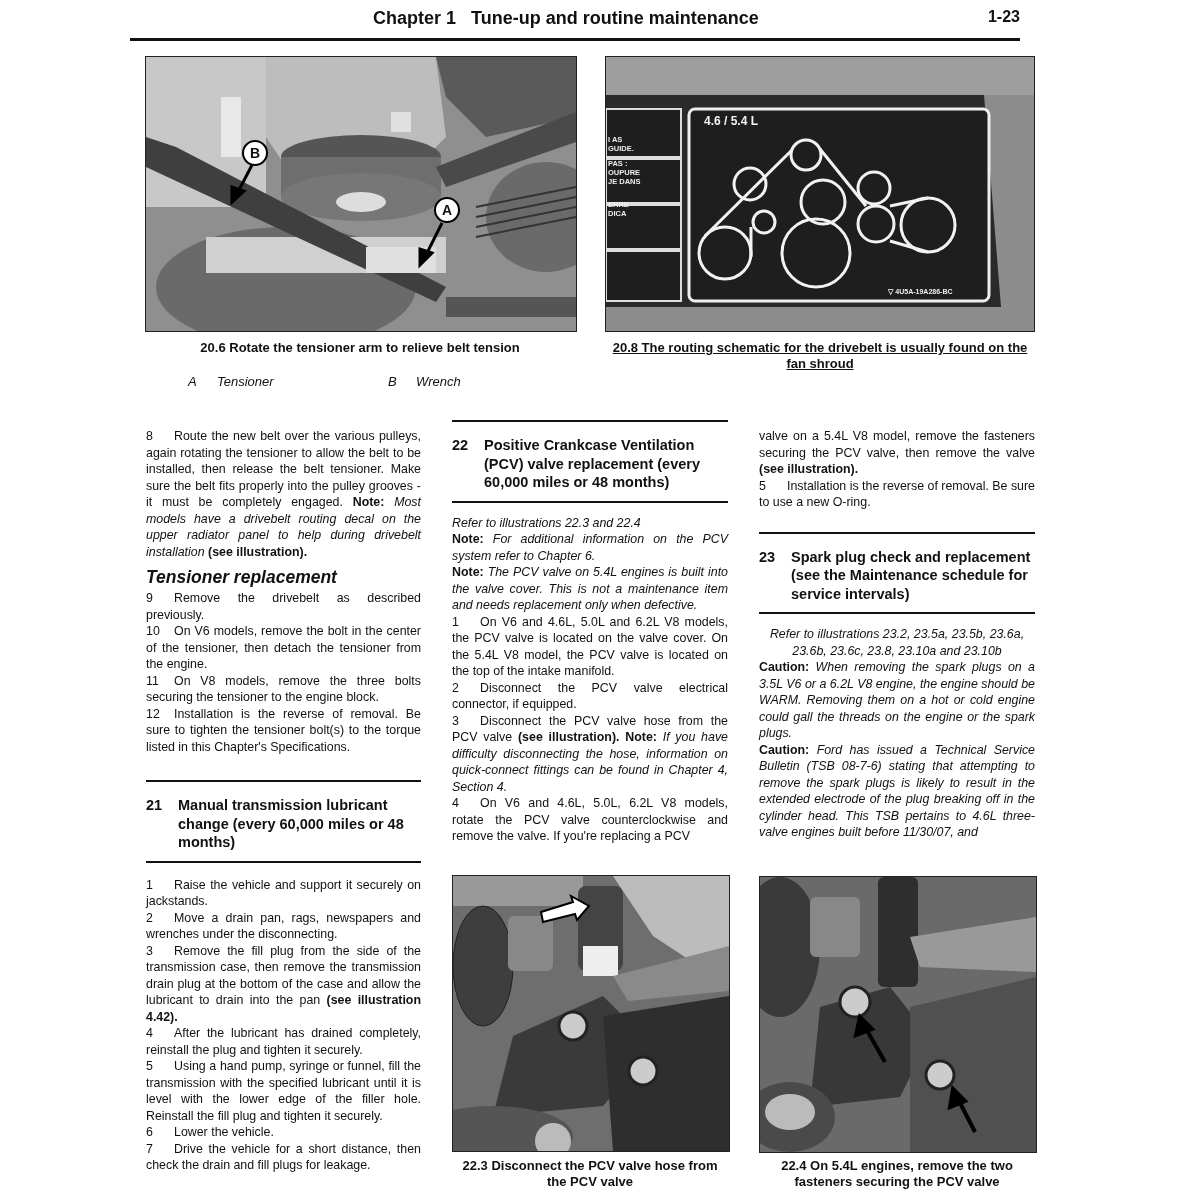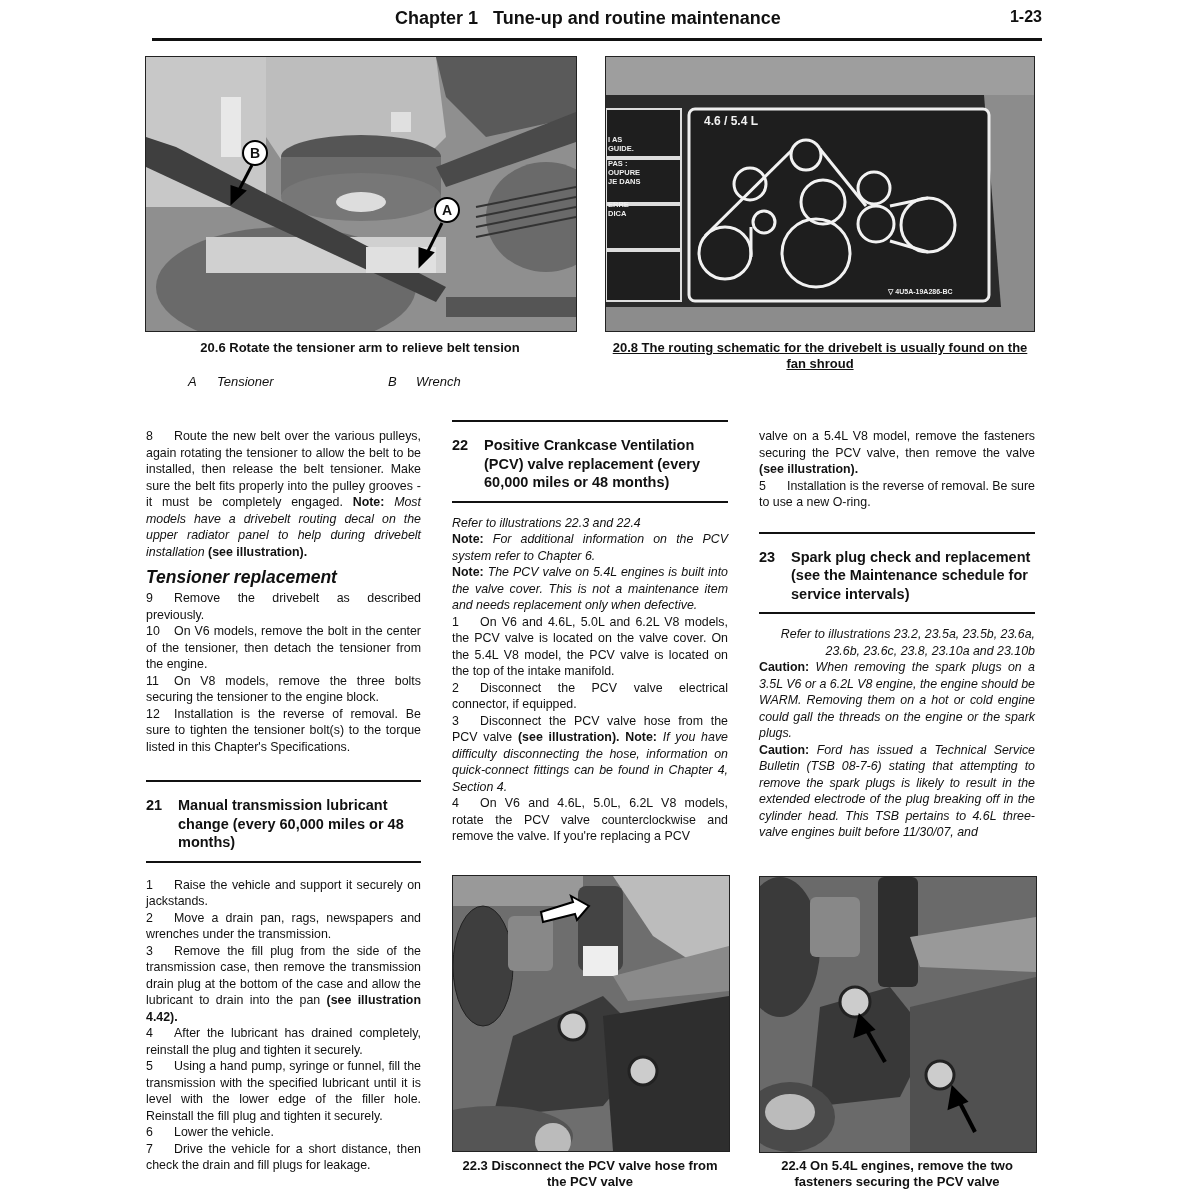--- a/index.html
+++ b/index.html
@@ -1,18 +1,18 @@
 <!DOCTYPE html>
 <html><head>
 <meta charset="utf-8">
 <style>
   html, body { margin: 0; padding: 0; background: #ffffff; }
   body { width: 1200px; height: 1200px; position: relative; overflow: hidden;
          font-family: "Liberation Sans", sans-serif; color: #111; }
-  .header { position: absolute; left: 152px; top: 6px; width: 890px; height: 32px; border-bottom: 3px solid #111; }
+  .header { position: absolute; left: 130px; top: 6px; width: 890px; height: 32px; border-bottom: 3px solid #111; }
   .header .title { position: absolute; left: 243px; top: 2px; font-size: 18px; font-weight: bold; letter-spacing: 0px; }
   .header .pageno { position: absolute; right: 0; top: 2px; font-size: 16px; font-weight: bold; }
   .photo { position: absolute; border: 1.5px solid #222; overflow: hidden; }
   .photo svg { display: block; width: 100%; height: 100%; }
   .caption { position: absolute; font-size: 13px; font-weight: bold; text-align: center; line-height: 16px; }
   .keys { position: absolute; font-size: 13px; font-style: italic; }
   .keys span { position: absolute; white-space: nowrap; }
   .col { position: absolute; font-size: 12.4px; line-height: 16.5px; text-align: justify; }
   .col p { margin: 0; }
   .col .num { display: inline-block; width: 28px; }
@@ -127,21 +127,21 @@
   <p><span class="num">10</span><span>On V6 models, remove the bolt in the center of the tensioner, then detach the tensioner from the engine.</span></p>
   <p><span class="num">11</span><span>On V8 models, remove the three bolts securing the tensioner to the engine block.</span></p>
   <p><span class="num">12</span><span>Installation is the reverse of removal. Be sure to tighten the tensioner bolt(s) to the torque listed in this Chapter's Specifications.</span></p>
   <div style="height:25px"></div>
   <div class="sec-head">
     <span class="sn">21</span>
     <span>Manual transmission lubricant change (every 60,000 miles or 48 months)</span>
   </div>
   <div style="height:6px"></div>
   <p><span class="num">1</span><span>Raise the vehicle and support it securely on jackstands.</span></p>
-  <p><span class="num">2</span><span>Move a drain pan, rags, newspapers and wrenches under the transmission.</span></p>
+  <p><span class="num">2</span><span>Move a drain pan, rags, newspapers and wrenches under the disconnecting.</span></p>
   <p><span class="num">3</span><span>Remove the fill plug from the side of the transmission case, then remove the transmission drain plug at the bottom of the case and allow the lubricant to drain into the pan</span><span class="b"> (see illustration 4.42).</span></p>
   <p><span class="num">4</span><span>After the lubricant has drained completely, reinstall the plug and tighten it securely.</span></p>
   <p><span class="num">5</span><span>Using a hand pump, syringe or funnel, fill the transmission with the specified lubricant until it is level with the lower edge of the filler hole. Reinstall the fill plug and tighten it securely.</span></p>
   <p><span class="num">6</span><span>Lower the vehicle.</span></p>
   <p><span class="num">7</span><span>Drive the vehicle for a short distance, then check the drain and fill plugs for leakage.</span></p>
 </div>
 
 <div class="col" style="left:452px; top:420px; width:276px;">
   <div class="sec-head">
     <span class="sn">22</span>
@@ -159,21 +159,21 @@
 
 <div class="col" style="left:759px; top:428px; width:276px;">
   <p><span>valve on a 5.4L V8 model, remove the fasteners securing the PCV valve, then remove the valve</span><span class="b"> (see illustration).</span></p>
   <p><span class="num">5</span><span>Installation is the reverse of removal. Be sure to use a new O-ring.</span></p>
   <div style="height:21px"></div>
   <div class="sec-head">
     <span class="sn">23</span>
     <span>Spark plug check and replacement (see the Maintenance schedule for service intervals)</span>
   </div>
   <div style="height:4px"></div>
-  <p class="i" style="text-align:right;">Refer to illustrations 23.2, 23.5a, 23.5b, 23.6a, 23.6b, 23.6c, 23.8, 23.10a and 23.10b</p>
+  <p class="i" style="text-align:center;">Refer to illustrations 23.2, 23.5a, 23.5b, 23.6a, 23.6b, 23.6c, 23.8, 23.10a and 23.10b</p>
   <p><span class="b">Caution:</span><span class="i"> When removing the spark plugs on a 3.5L V6 or a 6.2L V8 engine, the engine should be WARM. Removing them on a  hot or cold engine could gall the threads on the engine or the spark plugs.</span></p>
   <p><span class="b">Caution:</span><span class="i"> Ford has issued a Technical Service Bulletin (TSB 08-7-6) stating that attempting to remove the spark plugs is likely to result in the extended electrode of the plug breaking off in the cylinder head. This TSB pertains to 4.6L three-valve engines built before 11/30/07, and</span></p>
 </div>
 
 <div class="photo" style="left:452px; top:875px; width:276px; height:275px; background:#7a7a7a;">
   <svg viewBox="0 0 276 275" preserveAspectRatio="none">
     <rect width="276" height="275" fill="#6e6e6e"></rect>
     <path d="M160 0 L276 0 L276 110 L200 60 Z" fill="#bcbcbc"></path>
     <rect x="0" y="0" width="130" height="30" fill="#999"></rect>
     <ellipse cx="30" cy="90" rx="30" ry="60" fill="#3e3e3e" stroke="#222"></ellipse>

